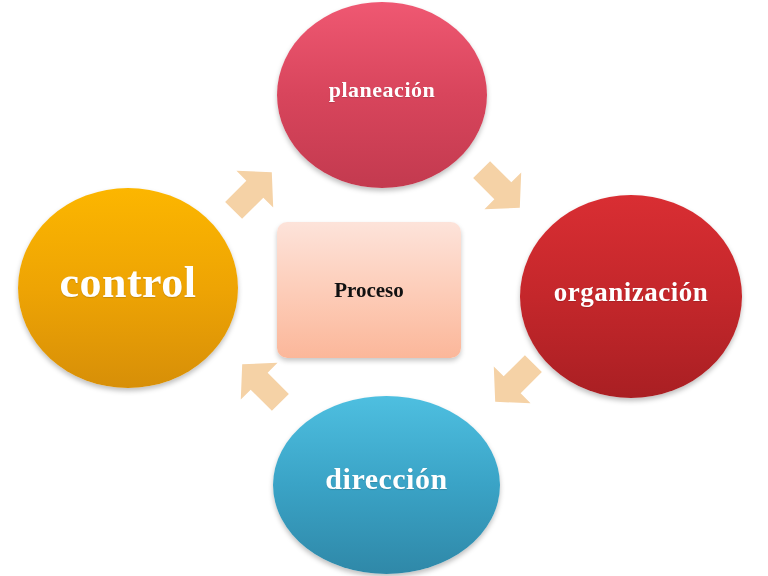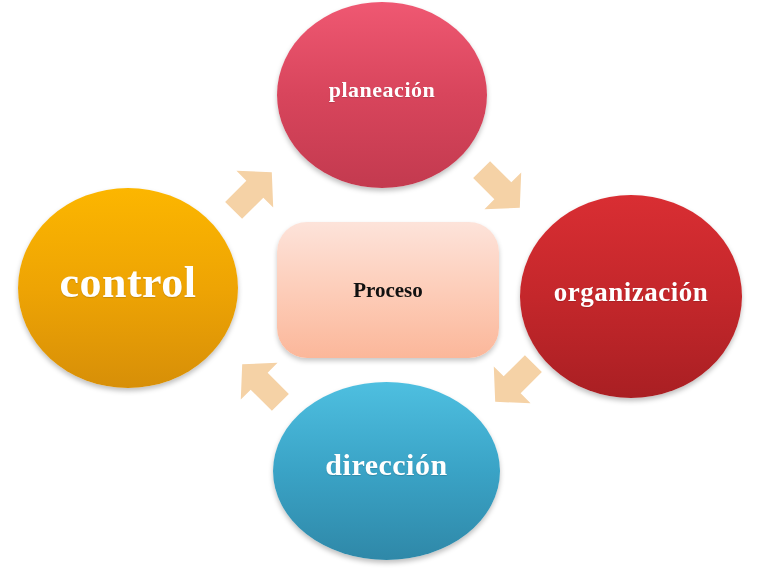--- a/index.html
+++ b/index.html
@@ -8,28 +8,28 @@
   .node { position: absolute; border-radius: 50%; display: flex;
           align-items: center; justify-content: center; color: #ffffff;
           font-weight: bold; box-shadow: 0 3px 5px rgba(0,0,0,0.25); }
   .node span { text-shadow: 0 1px 1px rgba(0,0,0,0.15); letter-spacing: 0.5px; }
   #n-plan { left: 277px; top: 2px; width: 210px; height: 186px;
             background: linear-gradient(180deg, #ef5872 0%, #d8455c 50%, #c33a4f 100%); }
   #n-plan span { font-size: 22px; margin-top: -10px; }
   #n-org { left: 520px; top: 195px; width: 222px; height: 203px;
            background: linear-gradient(180deg, #d92e33 0%, #c4272b 50%, #a91f23 100%); }
   #n-org span { font-size: 27px; margin-top: -8px; }
-  #n-dir { left: 273px; top: 382px; width: 227px; height: 178px;
+  #n-dir { left: 273px; top: 396px; width: 227px; height: 178px;
            background: linear-gradient(180deg, #4ebfe0 0%, #3aa3c6 50%, #2f88a8 100%); text-align: center; }
   #n-dir span { font-size: 30px; margin-top: -12px; }
   #n-ctl { left: 18px; top: 188px; width: 220px; height: 200px;
            background: linear-gradient(180deg, #fcb600 0%, #eea404 50%, #d78f08 100%); }
   #n-ctl span { font-size: 44px; margin-top: -12px; }
-  #center { position: absolute; left: 277px; top: 222px; width: 222px; height: 136px;
-            border-radius: 30px;
+  #center { position: absolute; left: 277px; top: 222px; width: 184px; height: 136px;
+            border-radius: 10px;
             background: linear-gradient(180deg, #fde3da 0%, #fdcbb6 55%, #fbb79a 100%);
             box-shadow: 0 3px 5px rgba(0,0,0,0.22);
             display: flex; flex-direction: column; align-items: center; justify-content: center;
             color: #111111; font-weight: bold; font-size: 21px; line-height: 38px; }
   .arrow { position: absolute; }
 </style>
 </head>
 <body>
 
 <svg class="arrow" style="left:0;top:0" width="768" height="576" viewBox="0 0 768 576">

